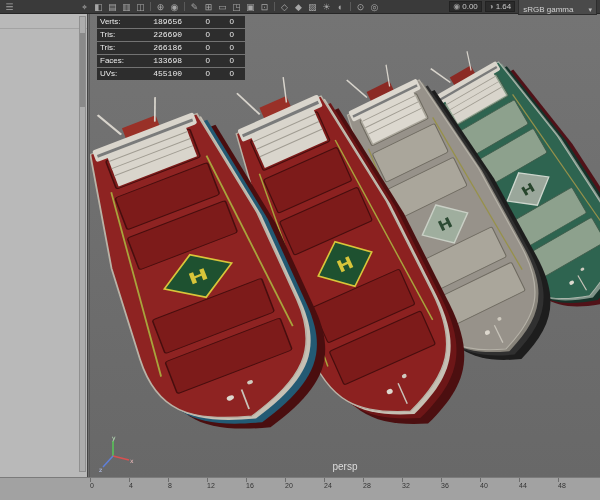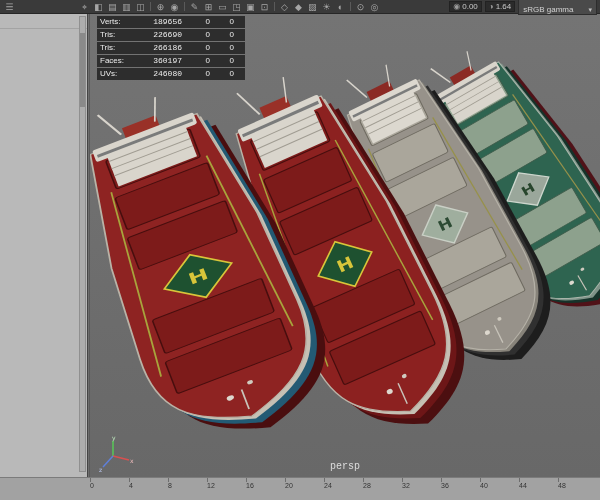--- a/index.html
+++ b/index.html
@@ -40,21 +40,21 @@
   
   .hud{position:absolute;left:7px;top:2px;display:flex;flex-direction:column;gap:1px;
     font-size:8px;line-height:10px;color:#ececec;}
   .hud-row{display:flex;background:rgba(26,26,26,0.78);padding:1px 3px;width:142px;}
   .hud-label{width:36px;}
   .hud-v1{width:46px;text-align:right;font-family:Liberation Mono, monospace;}
   .hud-v2{width:28px;text-align:right;}
   .hud-v3{width:24px;text-align:right;}
 
   .camera-label{position:absolute;bottom:5px;left:50%;transform:translateX(-50%);
-    font-size:10px;color:#dcdcdc;font-family:Liberation Mono, monospace;}
+    font-size:10px;color:#dcdcdc;}
 
   .axis-gizmo{position:absolute;left:8px;bottom:4px;}
   .axis-gizmo text{font-size:6px;font-family:"DejaVu Sans",sans-serif;}
 
   
   .timeline{position:absolute;top:477px;left:0;width:600px;height:23px;background:#a2a2a2;
     border-top:1px solid #7b7b7b;box-sizing:border-box;}
   .ruler{position:absolute;left:90px;top:0;display:flex;height:100%;color:#333;font-size:7px;}
   .tick{width:39px;position:relative;padding-top:4px;box-sizing:border-box;}
   .tick::before{content:"";position:absolute;left:0;top:0;width:1px;height:4px;background:#6d6d6d;}
@@ -244,27 +244,27 @@
             <span class="hud-v3">0</span>
           </div>
           <div class="hud-row">
             <span class="hud-label">Tris:</span>
             <span class="hud-v1">266186</span>
             <span class="hud-v2">0</span>
             <span class="hud-v3">0</span>
           </div>
           <div class="hud-row">
             <span class="hud-label">Faces:</span>
-            <span class="hud-v1">360197</span>
+            <span class="hud-v1">133698</span>
             <span class="hud-v2">0</span>
             <span class="hud-v3">0</span>
           </div>
           <div class="hud-row">
             <span class="hud-label">UVs:</span>
-            <span class="hud-v1">246080</span>
+            <span class="hud-v1">455100</span>
             <span class="hud-v2">0</span>
             <span class="hud-v3">0</span>
           </div>
         </div>
 
       <div class="camera-label">persp</div>
 
       <svg class="axis-gizmo" width="38" height="38">
         <line x1="15" y1="21" x2="15" y2="6" stroke="#57c957" stroke-width="1.5"></line>
         <line x1="15" y1="21" x2="31" y2="25" stroke="#d95050" stroke-width="1.5"></line>

